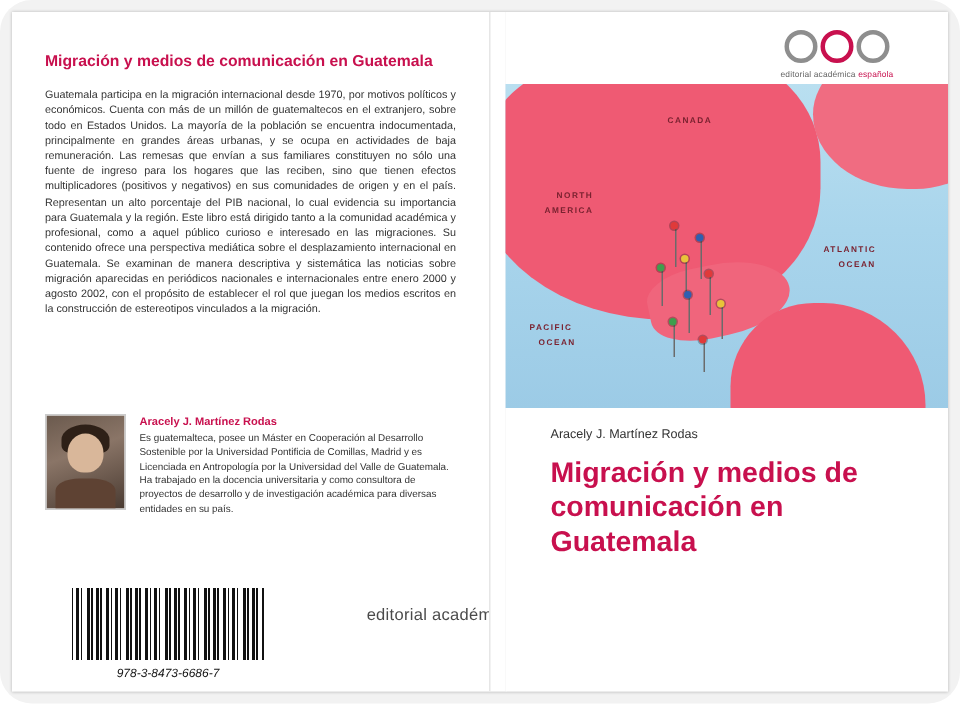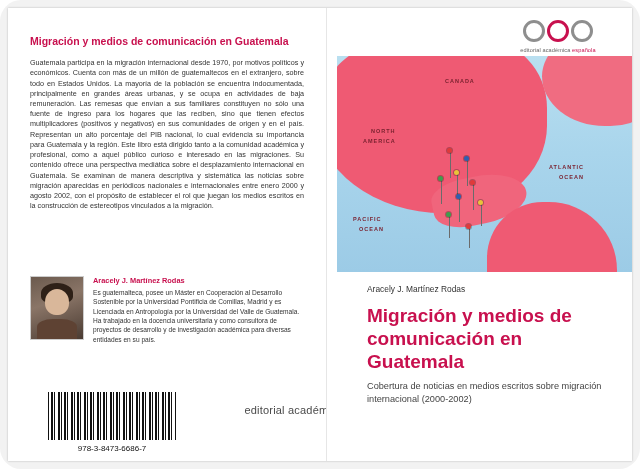--- a/index.html
+++ b/index.html
@@ -147,20 +147,21 @@
   }
   .isbn-text {
     position: absolute;
     left: 40px;
     top: 436px;
     width: 128px;
     text-align: center;
     font-size: 8px;
     color: #111;
     font-family: "Liberation Sans", sans-serif;
+    font-style: italic;
   }
 
   
   .spine {
     position: absolute;
     left: 318px;
     top: 0;
     width: 10px;
     height: 453px;
     background: #ffffff;
@@ -376,17 +377,16 @@
 
         <div class="pin-stick" style="left:112px; top:160px; height:22px;"></div>
         <div class="pin" style="left:109px; top:156px; background:#3f9e4d;"></div>
 
         <div class="pin-stick" style="left:132px; top:172px; height:20px;"></div>
         <div class="pin" style="left:129px; top:168px; background:#e03a3a;"></div>
       </div>
 
       <div class="front-author">Aracely J. Martínez Rodas</div>
       <h1 class="front-title">Migración y medios de comunicación en Guatemala</h1>
-      <p class="front-subtitle">Cobertura de noticias en medios escritos sobre migración internacional (2000-2002)</p>
     </div>
 
   </div>
 </div>
 
 </body></html>

